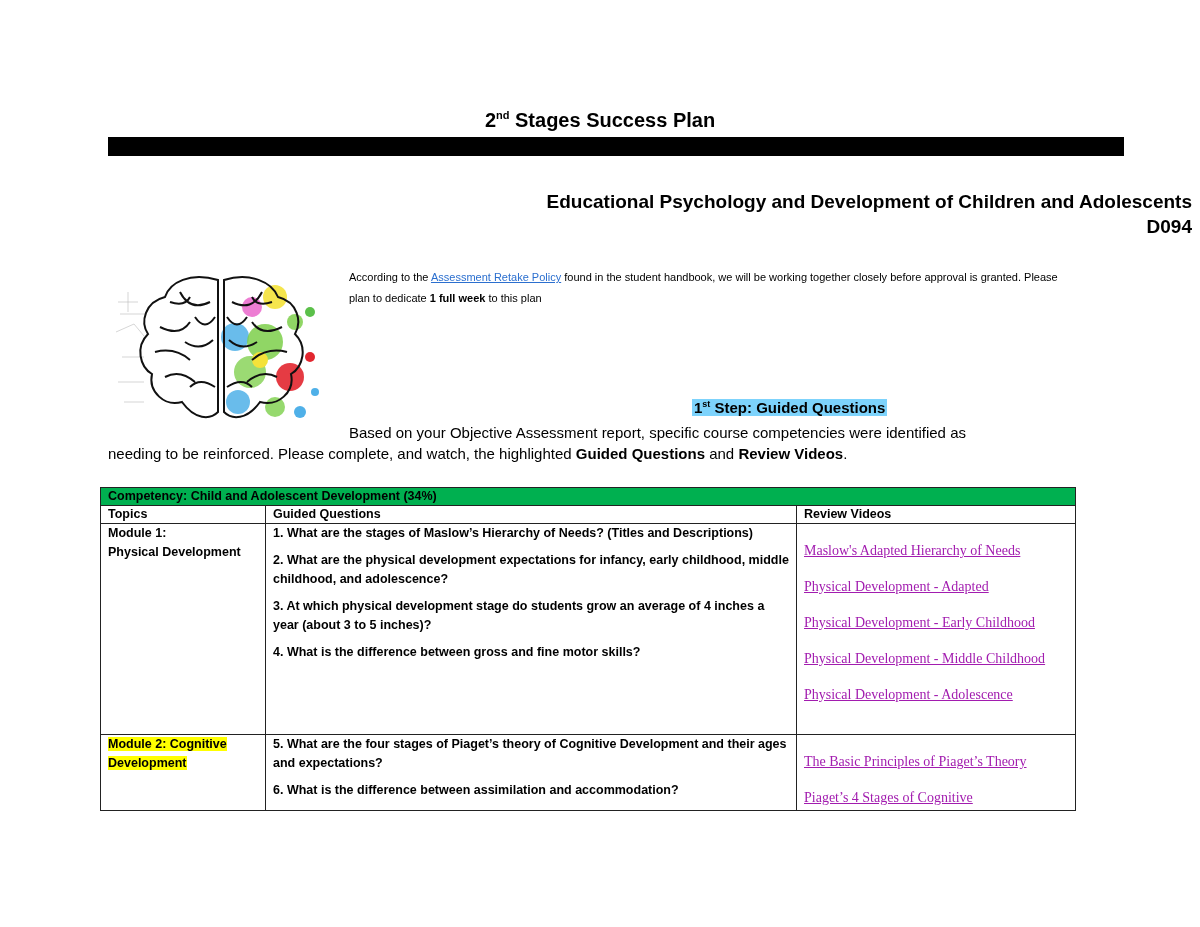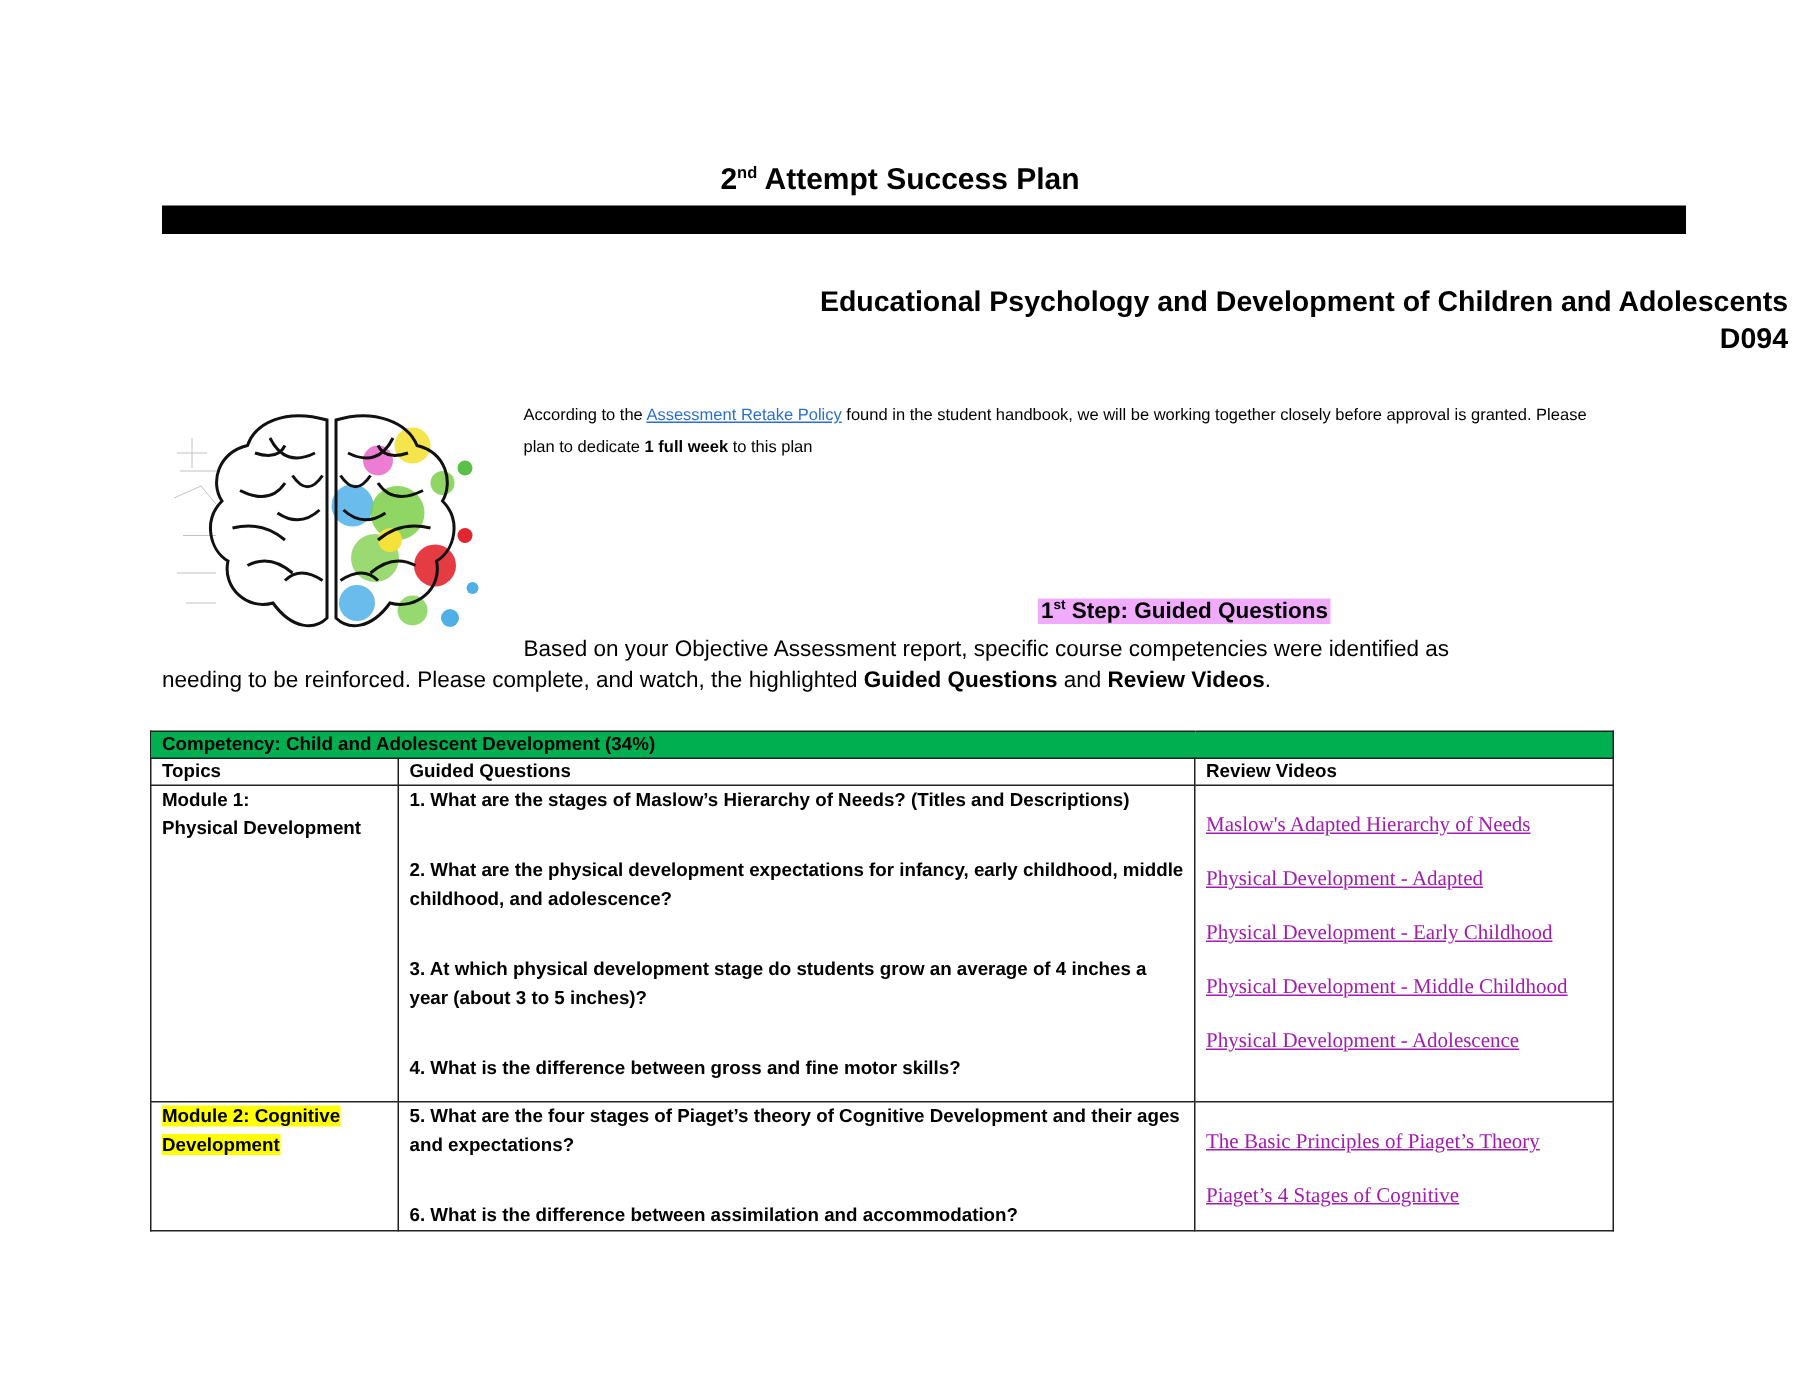--- a/index.html
+++ b/index.html
@@ -6,41 +6,41 @@
   body { width:1200px; height:927px; position:relative; overflow:hidden;
          font-family:"Liberation Sans", sans-serif; color:#000; }
   .abs { position:absolute; }
   .title { left:0; width:1200px; top:109px; text-align:center; font-weight:bold; font-size:20px; }
   .title sup { font-size:11px; vertical-align:super; line-height:0; }
   .black-bar { left:108px; top:137px; width:1016px; height:19px; background:#000; }
   .course { left:0; width:1192px; top:189px; text-align:right; font-weight:bold; font-size:19px; line-height:25px; }
   .brain { left:110px; top:262px; width:222px; height:178px; }
   .intro { left:349px; top:267px; width:720px; font-size:11px; line-height:21px; }
   .intro a { color:#2b6fcf; text-decoration:underline; }
-  .step { left:692px; top:399px; font-weight:bold; font-size:15px; background:#f0abfc; padding:0 2px; }
+  .step { left:692px; top:399px; font-weight:bold; font-size:15px; background:#7dd3fc; padding:0 2px; }
   .step sup { font-size:9px; line-height:0; }
   .based1 { left:349px; top:422px; font-size:15px; line-height:21px; white-space:nowrap; }
   .based2 { left:108px; top:443px; font-size:15px; line-height:21px; white-space:nowrap; }
   table.comp { position:absolute; left:100px; top:487px; width:976px; border-collapse:collapse;
                font-family:"Liberation Sans", sans-serif; font-size:12.5px; }
   table.comp td { border:1.5px solid #222; vertical-align:top; padding:0 7px; }
   td.head { background:#00b050; font-weight:bold; height:17px; line-height:17px; }
   tr.colhead td { font-weight:bold; height:17px; line-height:17px; }
   td.topic { width:150px; font-weight:bold; line-height:19px; padding-top:1px; }
   td.questions { width:516px; font-weight:bold; line-height:19px; padding-top:1px; }
   td.videos { font-family:"Liberation Serif", serif; font-size:14px; }
   .q { margin:0; }
-  .q + .q { margin-top:28px; }
+  .q + .q { margin-top:8px; }
   .vid { display:block; color:#a21caf; text-decoration:underline; white-space:nowrap; }
   .hl { background:#ffff00;text-align:center; }
 </style>
 </head>
 <body>
 
-<div class="abs title"><span>2</span><sup>nd</sup><span> Attempt Success Plan</span></div>
+<div class="abs title"><span>2</span><sup>nd</sup><span> Stages Success Plan</span></div>
 
 <div class="abs black-bar"></div>
 
 <div class="abs course">
   <div>Educational Psychology and Development of Children and Adolescents</div>
   <div>D094</div>
 </div>
 
 <svg class="abs brain" viewBox="0 0 222 178">
   <g stroke="#bbb" stroke-width="0.6" fill="none">

